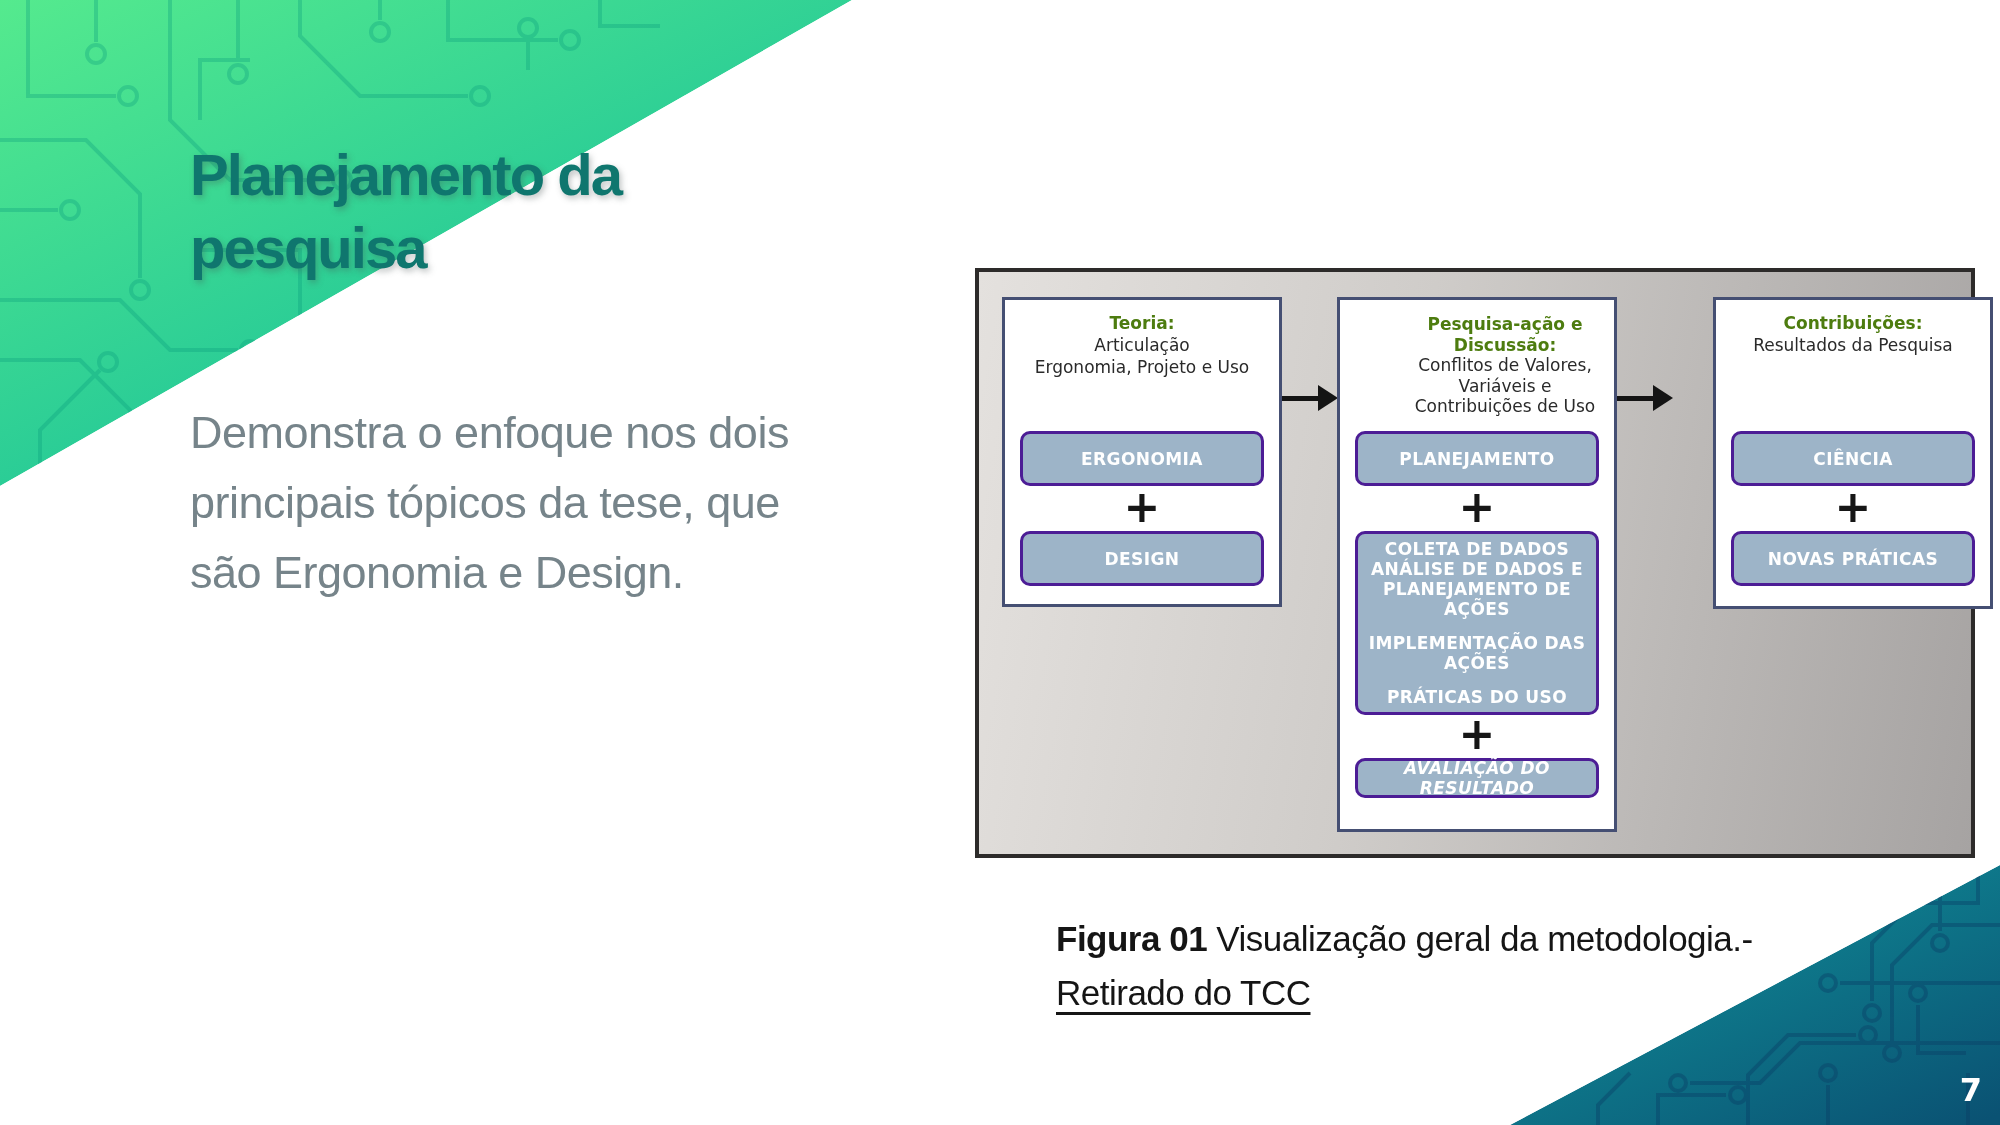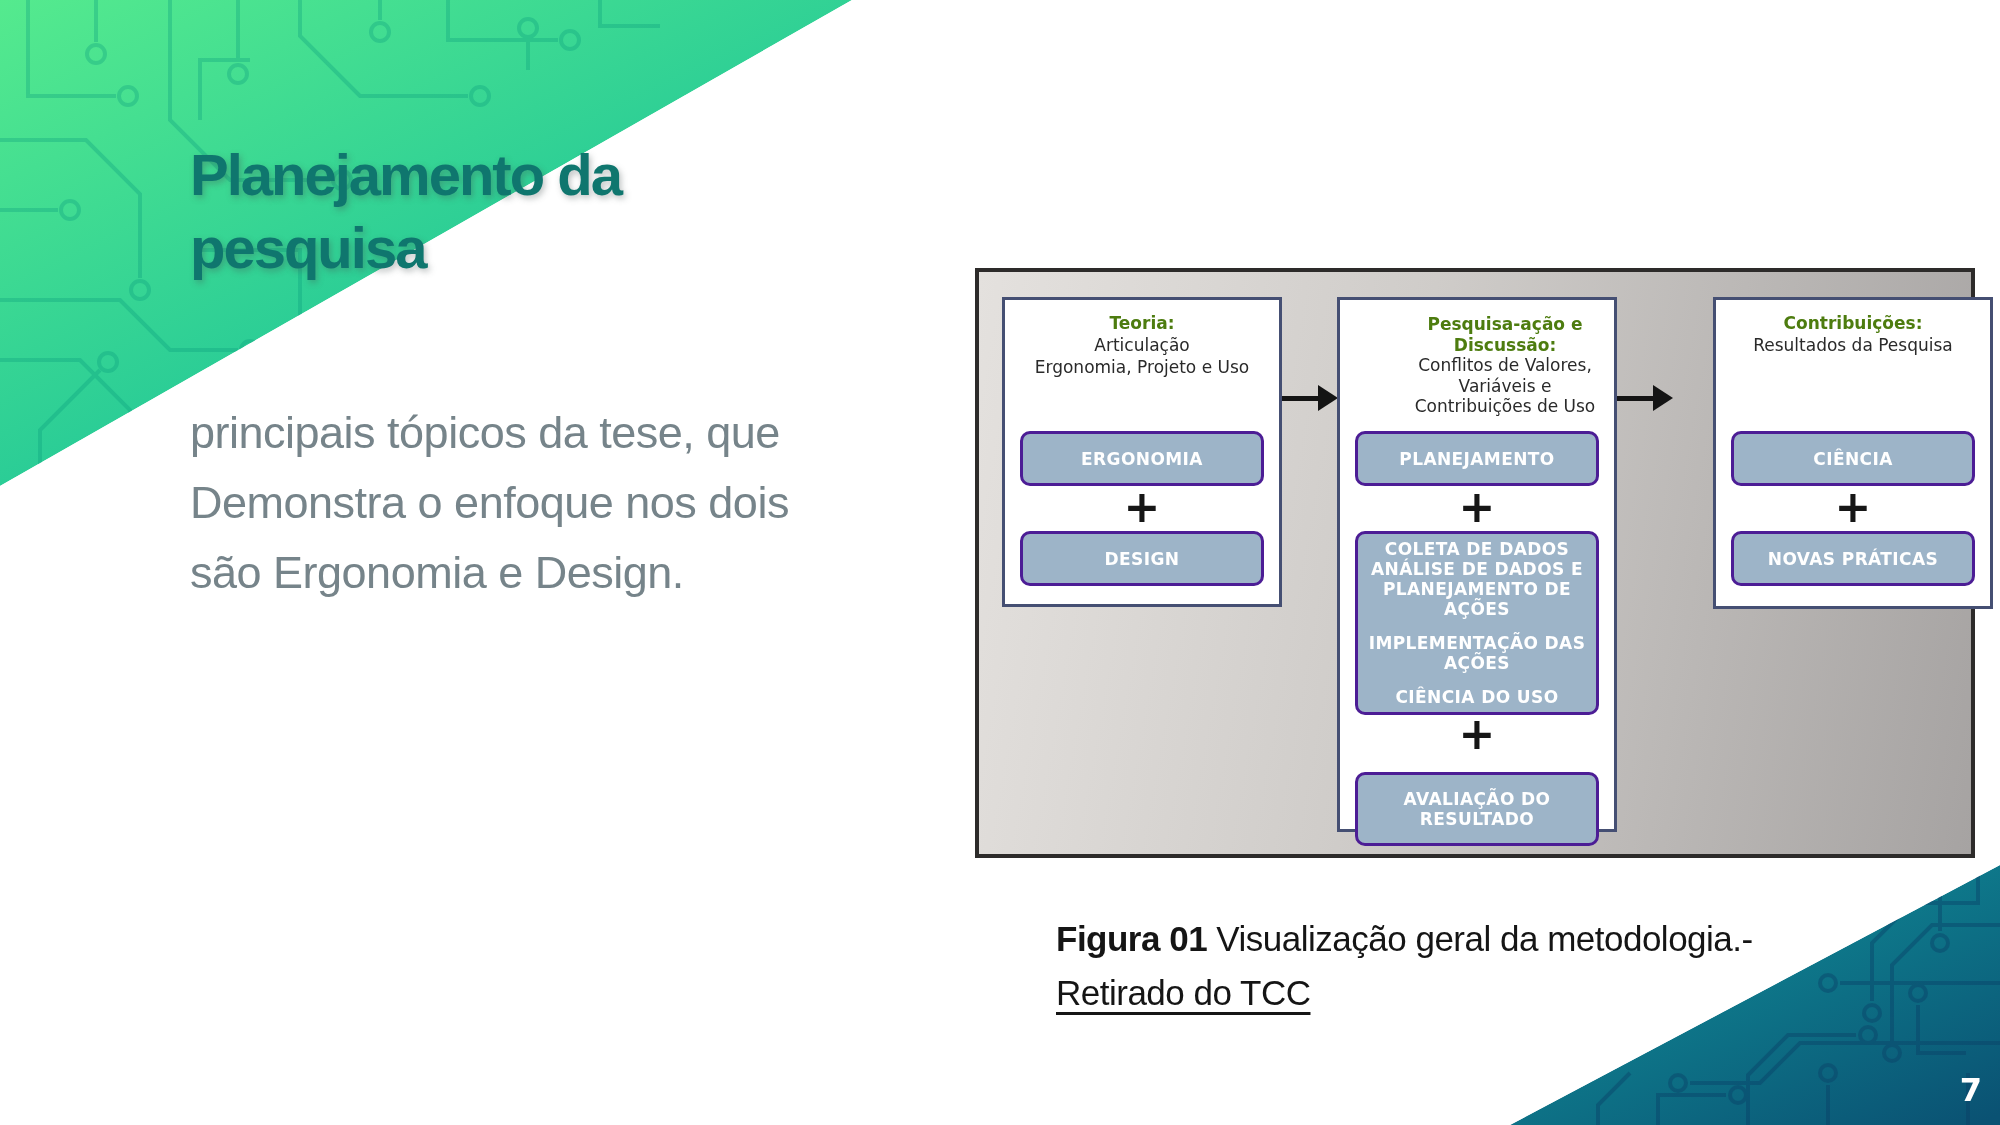--- a/index.html
+++ b/index.html
@@ -48,21 +48,21 @@
   }
   .plusrow{
     position:absolute;left:0;width:100%;height:46px;text-align:center;
     font-size:44px;line-height:44px;font-weight:700;color:#161616;font-family:"DejaVu Sans",sans-serif;
   }
   .box-a{top:131px;height:55px;}
   .plus-a{top:185px;}
   .box-b{top:231px;height:55px;}
   .col-2 .box-big{top:231px;height:184px;justify-content:center;gap:14px;padding:6px 0;}
   .plus-b{top:412px;}
-  .box-c{top:472px;height:74px;}
+  .box-c{top:458px;height:40px;font-style:italic;}
   .biggroup{display:block;}
   .arrow{position:absolute;top:113px;width:58px;height:26px;}
   .arrow .shaft{position:absolute;left:0;top:11px;width:38px;height:5px;background:#141414;}
   .arrow .head{position:absolute;left:36px;top:0;width:0;height:0;
     border-left:20px solid #141414;border-top:13px solid transparent;border-bottom:13px solid transparent;}
   .arrow-1{left:303px;}
   .arrow-2{left:638px;}
   
   .caption{
     position:absolute;left:1056px;top:912px;width:820px;
@@ -165,22 +165,22 @@
       </g>
     </g>
   </svg>
 
   <div class="title">
     <div>Planejamento da</div>
     <div>pesquisa</div>
   </div>
 
   <div class="bodytext">
+    <div>Demonstra o enfoque nos dois</div>
     <div>principais tópicos da tese, que</div>
-    <div>Demonstra o enfoque nos dois</div>
     <div>são Ergonomia e Design.</div>
   </div>
 
   <div class="figure">
 
     <div class="fig-col col-1">
       <div class="col-heading">
         <div class="hb">Teoria:</div>
         <div>Articulação</div>
         <div>Ergonomia, Projeto e Uso</div>
@@ -215,21 +215,21 @@
         <div class="biggroup">
           <div>COLETA DE DADOS</div>
           <div>ANÁLISE DE DADOS E</div>
           <div>PLANEJAMENTO DE AÇÕES</div>
         </div>
         <div class="biggroup">
           <div>IMPLEMENTAÇÃO DAS</div>
           <div>AÇÕES</div>
         </div>
         <div class="biggroup">
-          <div>CIÊNCIA DO USO</div>
+          <div>PRÁTICAS DO USO</div>
         </div>
       </div>
       <div class="plusrow plus-b">+</div>
       <div class="bluebox box-c">
         <div>AVALIAÇÃO DO</div>
         <div>RESULTADO</div>
       </div>
     </div>
 
     <div class="arrow arrow-2">

